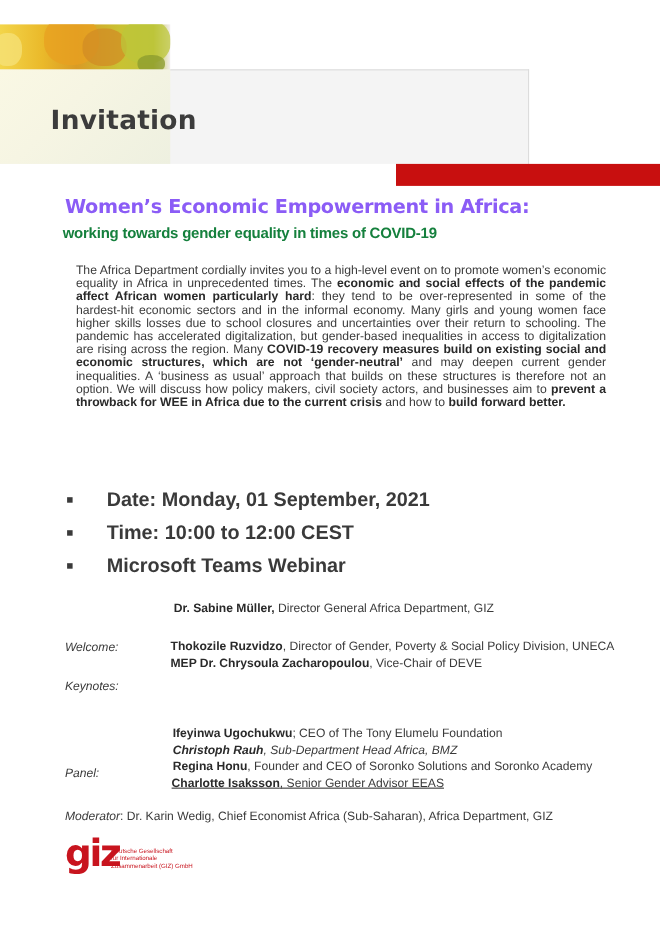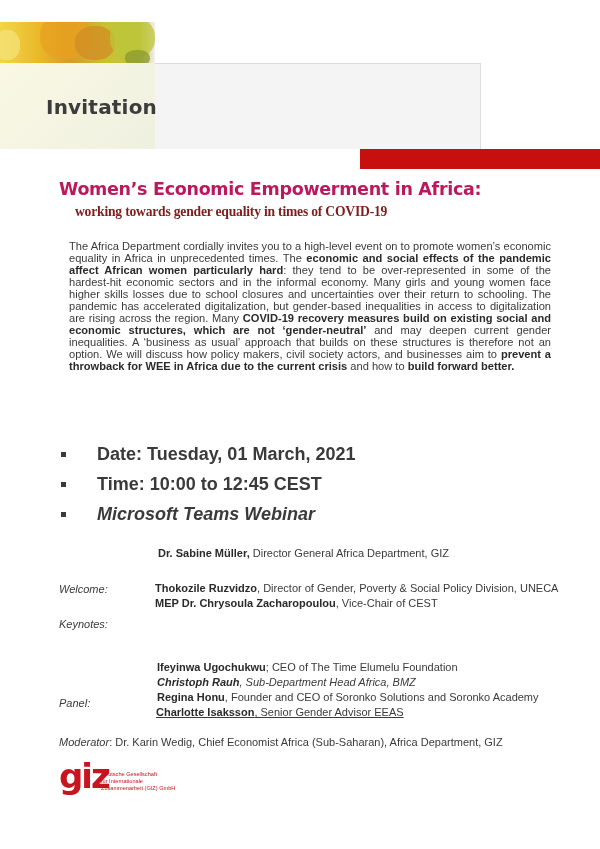--- a/index.html
+++ b/index.html
@@ -7,38 +7,38 @@
            font-family: "Liberation Sans", sans-serif; color: #3a3a3a; }
 
     .hdr-graybox { position: absolute; left: 0; top: 63px; width: 480px; height: 85px;
                    background: #f4f4f4; border-top: 1px solid #dcdcdc; border-right: 1px solid #dcdcdc; }
     .hdr-art { position: absolute; left: 0; top: 22px; width: 155px; height: 127px; overflow: hidden; }
     .hdr-art-top { position: absolute; left: 0; top: 0; width: 155px; height: 42px;
                    background: linear-gradient(90deg, #f3d54a 0%, #eab92a 25%, #d99b25 45%, #c9c233 70%, #bfc23a 90%, #f4eff2 100%); }
     .blob { position: absolute; border-radius: 45%; opacity: .75; }
     .hdr-art-bottom { position: absolute; left: 0; top: 41px; width: 155px; height: 86px;
                       background: linear-gradient(135deg, #faf8e4 0%, #f6f5e3 40%, #eef0e0 100%); }
-    .hdr-title { position: absolute; left: 46px; top: 95px; font-size: 20px; font-weight: bold;
+    .hdr-title { position: absolute; left: 46px; top: 95px; font-size: 24px; font-weight: bold;
                  color: #3c3c3c; font-family: "DejaVu Sans", sans-serif; letter-spacing: 0.2px; }
     .hdr-redbar { position: absolute; left: 360px; top: 149px; width: 240px; height: 20px; background: #c80f0f; }
 
-    .title1 { position: absolute; left: 59px; top: 179px; font-size: 17.5px; font-weight: bold; color: #be185d; 
+    .title1 { position: absolute; left: 59px; top: 179px; font-size: 17.5px; font-weight: bold; color: #8b5cf6; 
               font-family: "DejaVu Sans", sans-serif; letter-spacing: -0.3px; }
-    .title2 { position: absolute; left: 75px; top: 204px; font-size: 13.6px; font-weight: bold; color: #7f1d1d;
-              font-family: Liberation Serif, serif; letter-spacing: -0.2px; }
+    .title2 { position: absolute; left: 57px; top: 204px; font-size: 13.6px; font-weight: bold; color: #15803d;
+              font-family: Liberation Sans, sans-serif; letter-spacing: -0.2px; }
 
     .para { position: absolute; left: 59px; top: 240px; width: 482px; font-size: 11.1px; line-height: 12px;
             text-align: justify; color: #3a3a3a; margin-left: 10px; }
     .para b { color: #2a2a2a; }
 
     .bullets { position: absolute; left: 59px; top: 444px; margin: 0; padding: 0; list-style: none; }
     .bullets li { position: relative; height: 30px; font-size: 18px; font-weight: bold; color: #3a3a3a; }
     .bullets li .sq { position: absolute; left: 2px; top: 8px; width: 5px; height: 5px; background: #3a3a3a; }
     .bullets li .txt { position: absolute; left: 38px; top: 0; white-space: nowrap; }
-    .bullets li.it .txt { font-style: italic; }
+    .bullets li.it .txt { }
 
     .prog { position: absolute; left: 59px; font-size: 11px; color: #3a3a3a; white-space: nowrap; }
     .prog .role { font-style: italic; display: inline-block; margin-top: 36px; }
     .prog b { color: #2a2a2a; }
     .line { position: absolute; white-space: nowrap; font-size: 11px; margin-left: 32px; }
 
     .logo { position: absolute; left: 59px; top: 768px; }
     .logo-giz { position: absolute; left: 0; top: -12px; font-size: 34px; font-weight: bold; color: #c8141e;
                 font-family: "DejaVu Sans", sans-serif; letter-spacing: -2px; }
     .logo-text { position: absolute; left: 42px; top: 3px; font-size: 5.6px; line-height: 7px; color: #c8141e;
@@ -64,46 +64,46 @@
 <div class="title1">Women’s Economic Empowerment in Africa:</div>
 <div class="title2">working towards gender equality in times of COVID-19</div>
 
 <div class="para">
   <span>The Africa Department cordially invites you to a high-level event on to promote women’s economic equality in Africa in unprecedented times. The </span><b>economic and social effects of the pandemic affect African women particularly hard</b><span>: they tend to be over-represented in some of the hardest-hit economic sectors and in the informal economy. Many girls and young women face higher skills losses due to school closures and uncertainties over their return to schooling. The pandemic has accelerated digitalization, but gender-based inequalities in access to digitalization are rising across the region. Many </span><b>COVID-19 recovery measures build on existing social and economic structures, which are not ‘gender-neutral’</b><span> and may deepen current gender inequalities. A ‘business as usual’ approach that builds on these structures is therefore not an option. We will discuss how policy makers, civil society actors, and businesses aim to </span><b>prevent a throwback for WEE in Africa due to the current crisis</b><span> and how to </span><b>build forward better.</b>
 </div>
 
 <ul class="bullets">
   <li>
     <span class="sq"></span>
-    <span class="txt">Date: Tuesday, 01 March, 2021</span>
+    <span class="txt">Date: Monday, 01 September, 2021</span>
   </li>
   <li>
     <span class="sq"></span>
-    <span class="txt">Time: 10:00 to 12:45 CEST</span>
+    <span class="txt">Time: 10:00 to 12:00 CEST</span>
   </li>
   <li class="it">
     <span class="sq"></span>
     <span class="txt">Microsoft Teams Webinar</span>
   </li>
 </ul>
 
 <div class="prog" style="top:547px;">
   <span class="role">Welcome:</span>
   <span class="line" style="left:67px;top:0;"><b>Dr. Sabine Müller,</b><span> Director General Africa Department, GIZ</span></span>
 </div>
 
 <div class="prog" style="top:582px;">
   <span class="role">Keynotes:</span>
   <span class="line" style="left:64px;top:0;text-align:right;"><b>Thokozile Ruzvidzo</b><span>, Director of Gender, Poverty &amp; Social Policy Division, UNECA</span></span>
-  <span class="line" style="left:64px;top:15px;"><b>MEP Dr. Chrysoula Zacharopoulou</b><span>, Vice-Chair of CEST</span></span>
+  <span class="line" style="left:64px;top:15px;"><b>MEP Dr. Chrysoula Zacharopoulou</b><span>, Vice-Chair of DEVE</span></span>
 </div>
 
 <div class="prog" style="top:661px;">
   <span class="role">Panel:</span>
-  <span class="line" style="left:66px;top:0;"><b>Ifeyinwa Ugochukwu</b><span>; CEO of The Time Elumelu Foundation</span></span>
+  <span class="line" style="left:66px;top:0;"><b>Ifeyinwa Ugochukwu</b><span>; CEO of The Tony Elumelu Foundation</span></span>
   <span class="line" style="left:66px;top:15px;font-style:italic;"><b>Christoph Rauh</b><span>, Sub-Department Head Africa, BMZ</span></span>
   <span class="line" style="left:66px;top:30px;"><b>Regina Honu</b><span>, Founder and CEO of Soronko Solutions and Soronko Academy</span></span>
   <span class="line" style="left:65px;top:45px;text-decoration:underline;"><b>Charlotte Isaksson</b><span>, Senior Gender Advisor EEAS</span></span>
 </div>
 
 <div class="prog" style="top:700px;">
   <span class="role">Moderator</span><span>: Dr. Karin Wedig, Chief Economist Africa (Sub-Saharan), Africa Department, GIZ</span>
 </div>
 
 <div class="logo">

